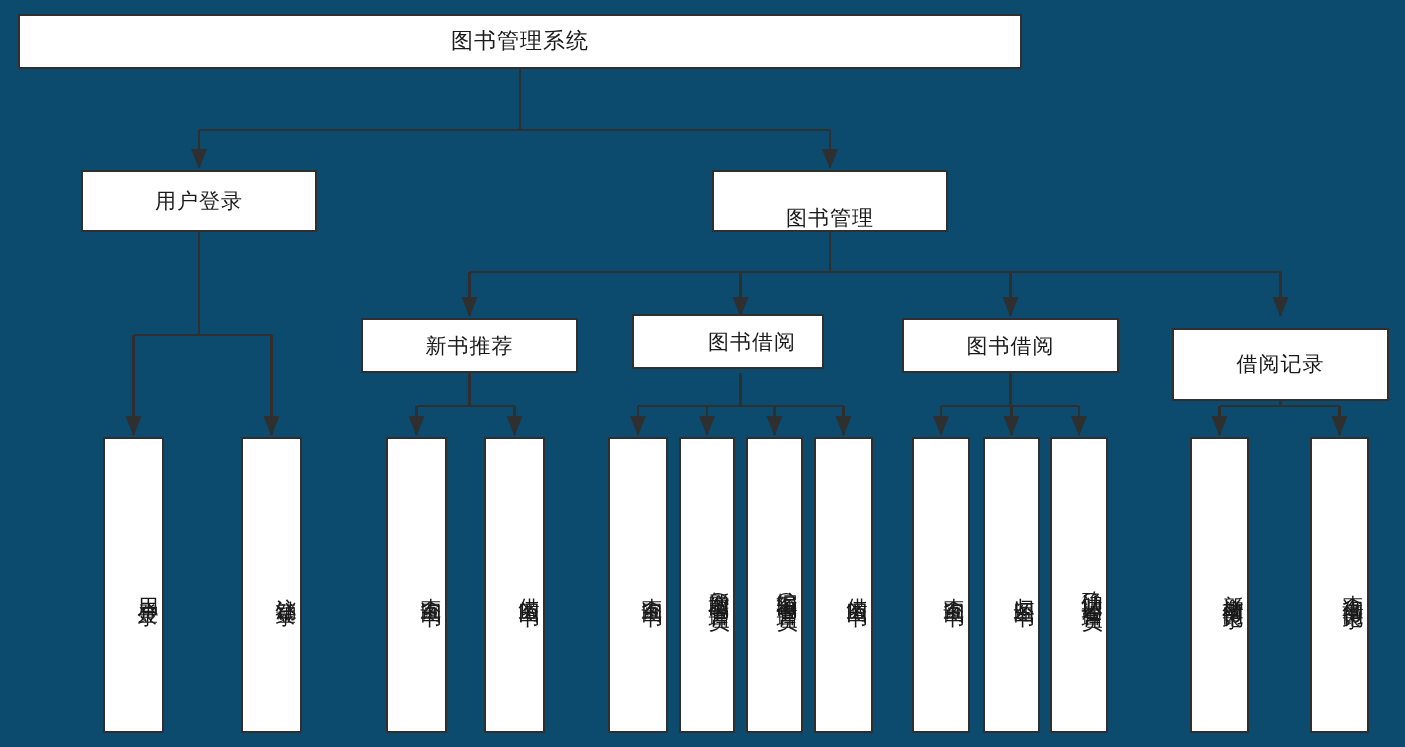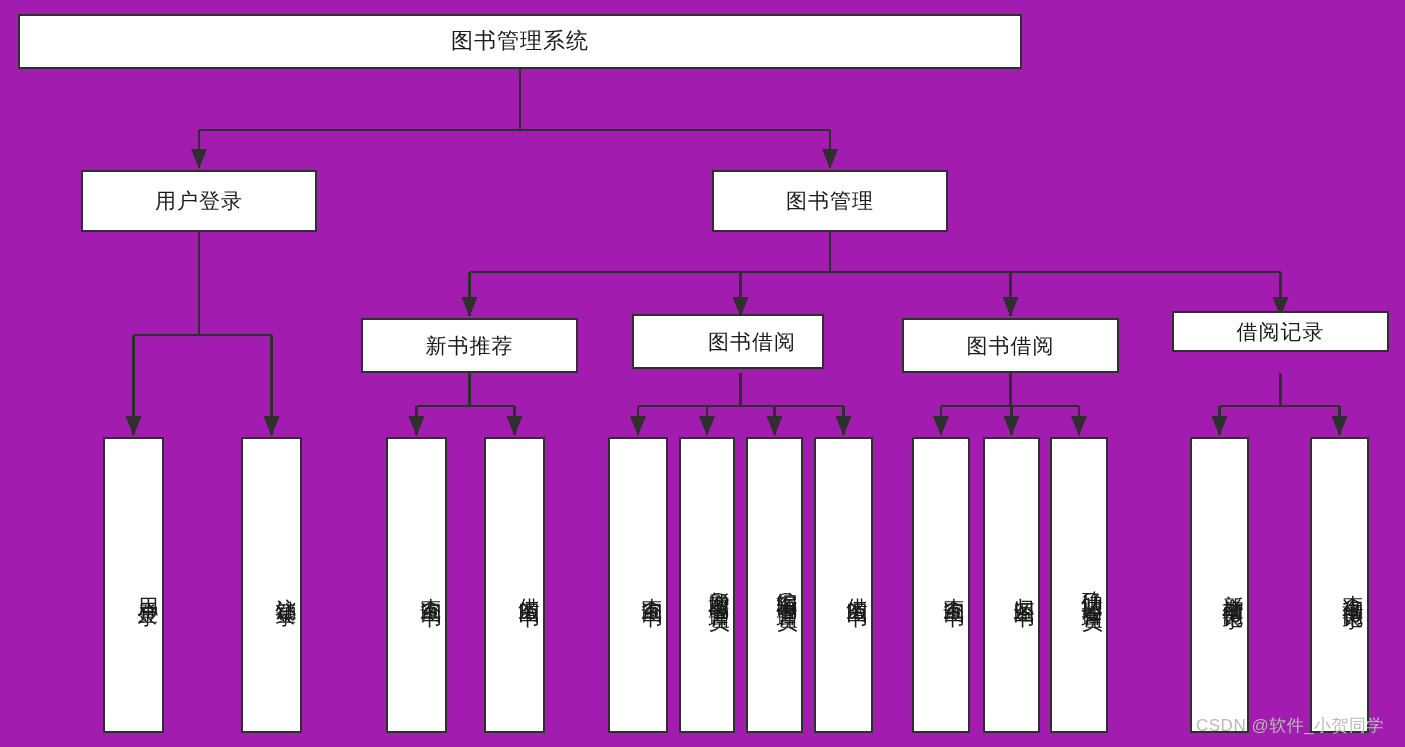--- a/index.html
+++ b/index.html
@@ -8,21 +8,21 @@
     background: #ffffff;
   }
   body {
     font-family: "Liberation Sans", "DejaVu Sans", sans-serif;
     -webkit-font-smoothing: antialiased;
   }
   #canvas {
     position: relative;
     width: 1405px;
     height: 747px;
-    background: #a21caf;
+    background: #0c4a6e;
     overflow: hidden;
   }
   #edges {
     position: absolute;
     left: 0;
     top: 0;
     width: 1405px;
     height: 747px;
     pointer-events: none;
   }
@@ -130,33 +130,33 @@
       <line x1="1339.5" y1="406" x2="1339.5" y2="435" stroke="#2f2f2f" stroke-width="2.5" shape-rendering="crispEdges"></line>
       <polygon points="1331.5,416 1347.5,416 1339.5,436" fill="#2f2f2f"></polygon>
     </svg>
   <div id="nodes">
       <div class="node horiz root" style="left: 18px; top: 14px; width: 1004px; height: 55px;">
         <span class="label">图书管理系统</span>
       </div>
       <div class="node horiz" style="left: 81px; top: 170px; width: 236px; height: 62px;">
         <span class="label">用户登录</span>
       </div>
-      <div class="node horiz" style="left: 712px; top: 170px; width: 236px; height: 62px;">
+      <div class="node horiz" style="left: 712px; top: 170px; width: 236px; height: 62px; align-items: flex-end;">
         <span class="label">图书管理</span>
       </div>
       <div class="node horiz" style="left: 361px; top: 318px; width: 217px; height: 55px; text-align: right;">
         <span class="label">新书推荐</span>
       </div>
       <div class="node horiz" style="left: 632px; top: 314px; width: 192px; height: 55px; padding-left: 48px;">
         <span class="label">图书借阅</span>
       </div>
       <div class="node horiz" style="left: 902px; top: 318px; width: 217px; height: 55px;">
         <span class="label">图书借阅</span>
       </div>
-      <div class="node horiz" style="left: 1172px; top: 311px; width: 217px; height: 41px;">
+      <div class="node horiz" style="left: 1172px; top: 328px; width: 217px; height: 73px; font-family: Liberation Serif, serif;">
         <span class="label">借阅记录</span>
       </div>
       <div class="node vert" style="left: 103px; top: 437px; width: 61px; height: 296px;">
         <span class="label">用户登录</span>
       </div>
       <div class="node vert" style="left: 241px; top: 437px; width: 61px; height: 296px;">
         <span class="label">注销登录</span>
       </div>
       <div class="node vert" style="left: 386px; top: 437px; width: 61px; height: 296px;">
         <span class="label">查询图书</span>
@@ -185,14 +185,13 @@
       <div class="node vert" style="left: 1050px; top: 437px; width: 58px; height: 296px;">
         <span class="label">确认归还（管理员）</span>
       </div>
       <div class="node vert" style="left: 1190px; top: 437px; width: 59px; height: 296px;">
         <span class="label">新增借阅记录</span>
       </div>
       <div class="node vert" style="left: 1310px; top: 437px; width: 59px; height: 296px;">
         <span class="label">查询借阅记录</span>
       </div>
     </div>
-  <div class="watermark" style="left:1196px; top:714px;">CSDN @软件_小贺同学</div>
 </div>
 
 </body></html>

